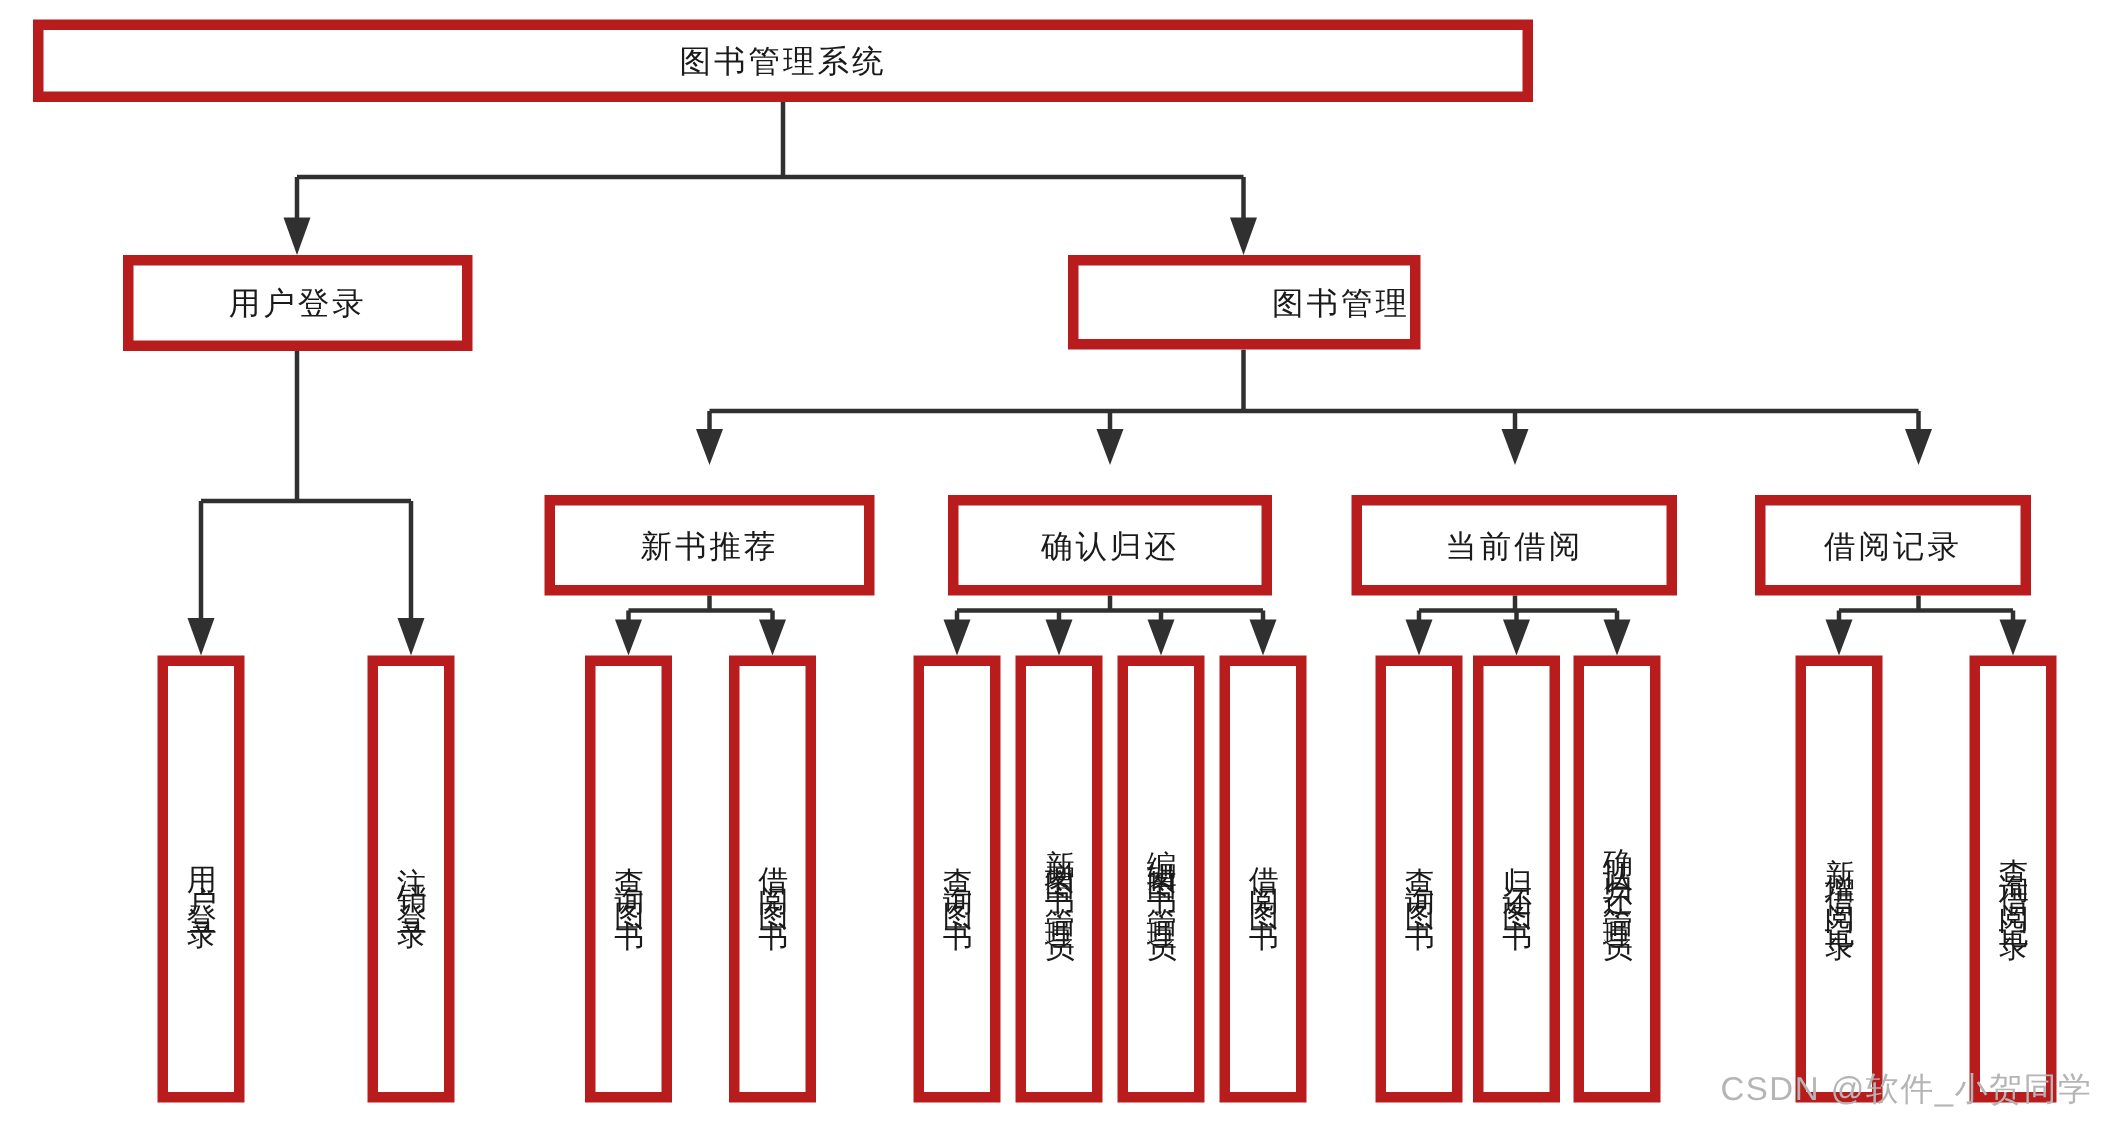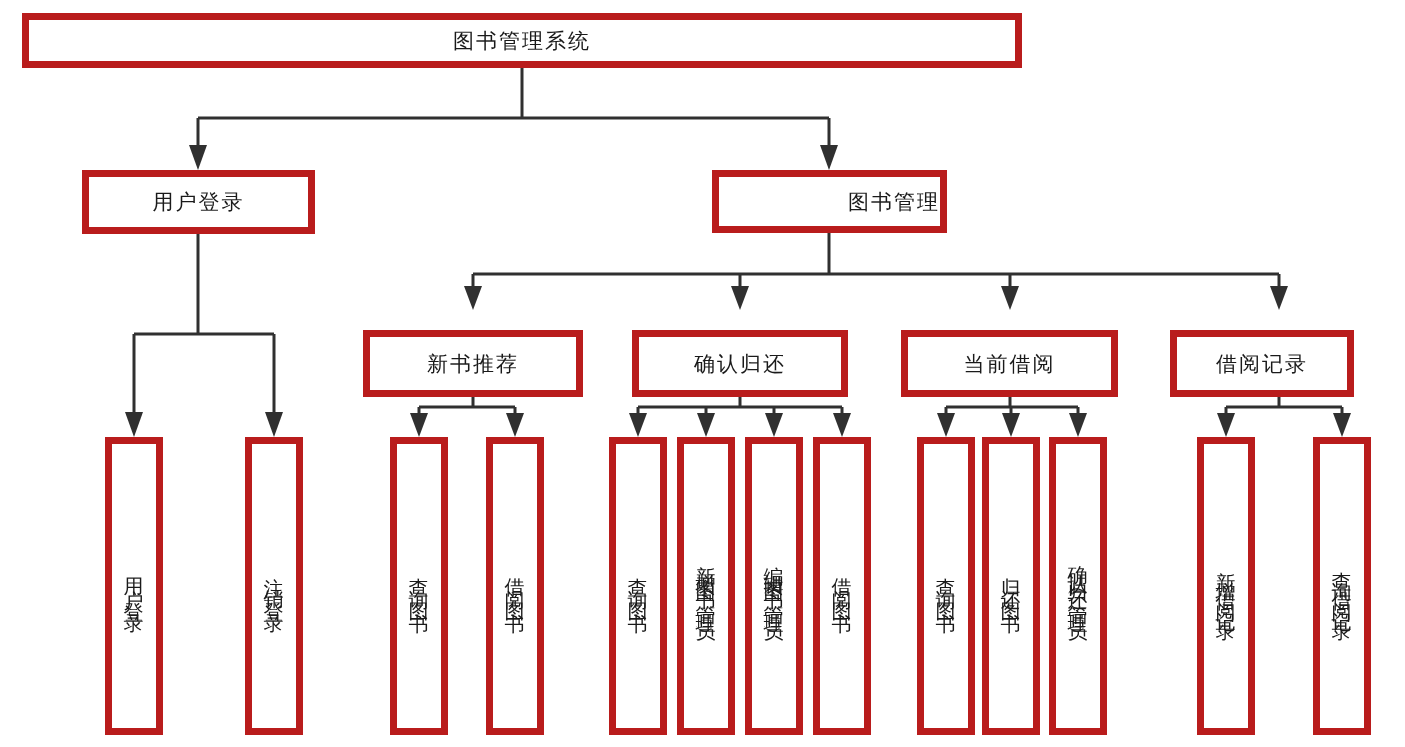--- a/index.html
+++ b/index.html
@@ -139,14 +139,15 @@
     <span class="vtext v9">确认归还（管理员）</span>
   </div>
 
   <div class="box leaf l-br-0">
     <span class="vtext v6">新增借阅记录</span>
   </div>
   <div class="box leaf l-br-1">
     <span class="vtext v6">查询借阅记录</span>
   </div>
 
+  <div class="watermark">CSDN @软件_小贺同学</div>
 
 </div>
 
 </body></html>

